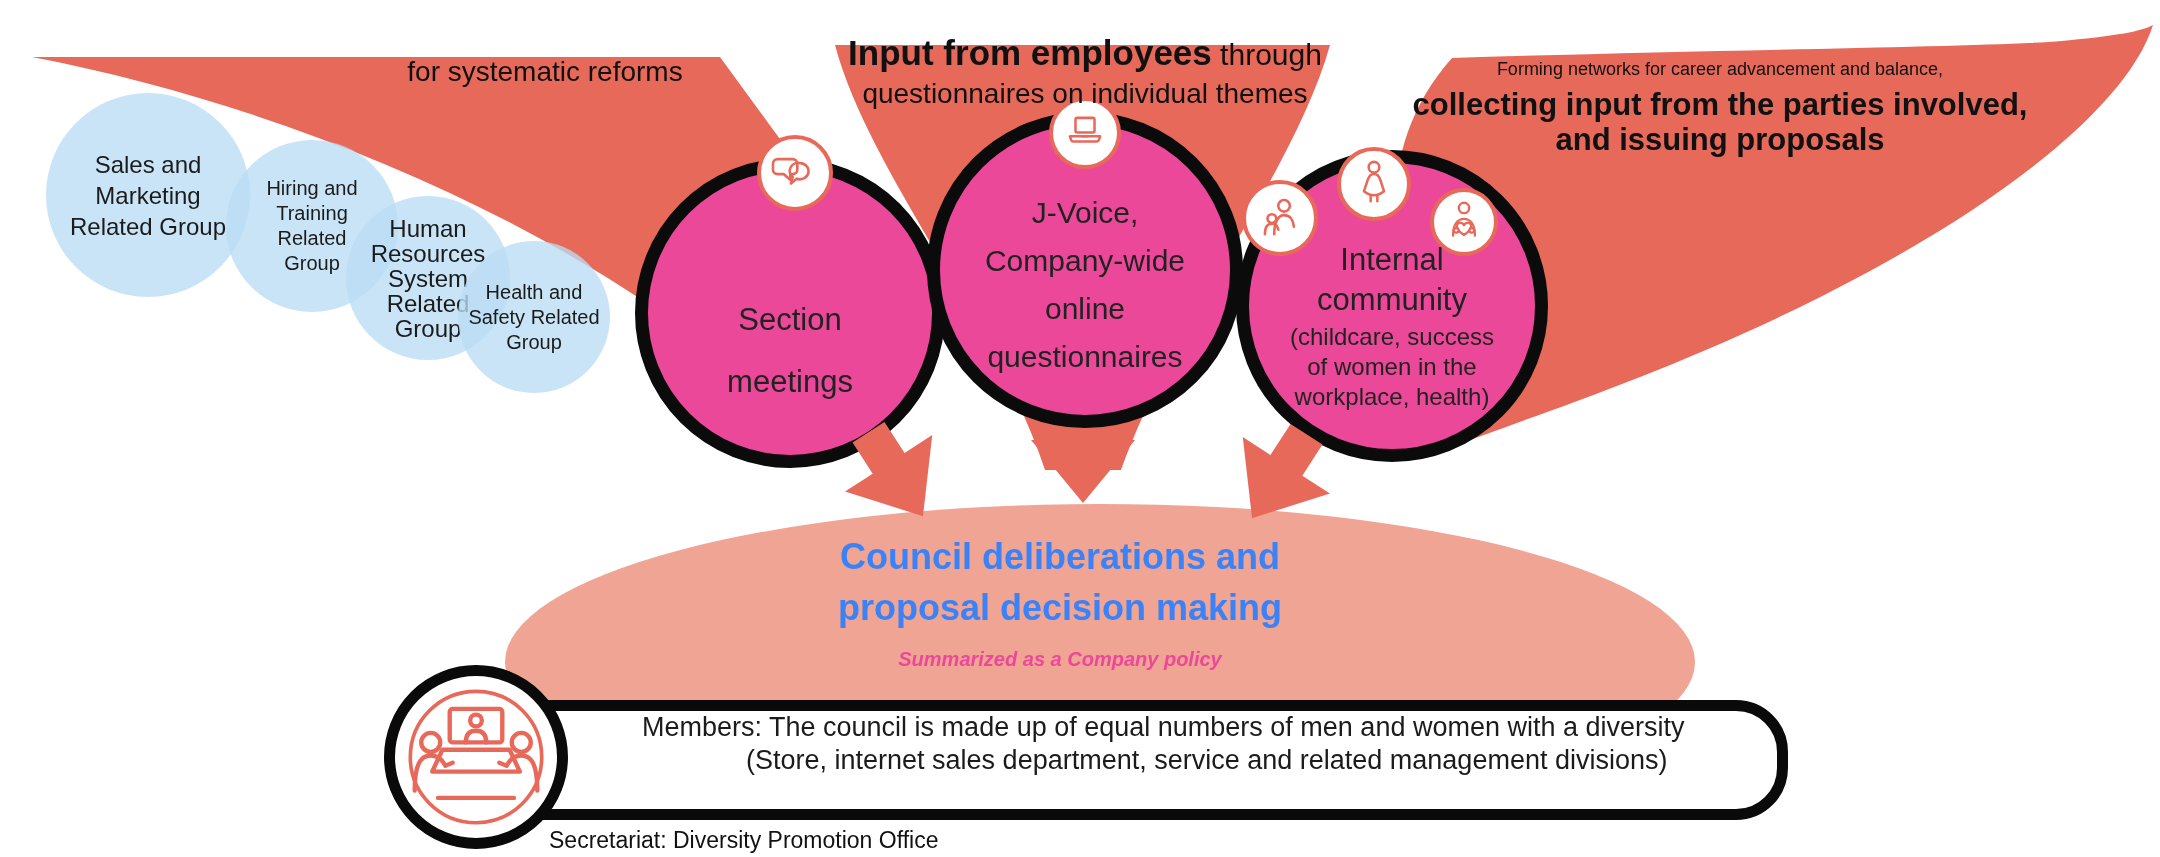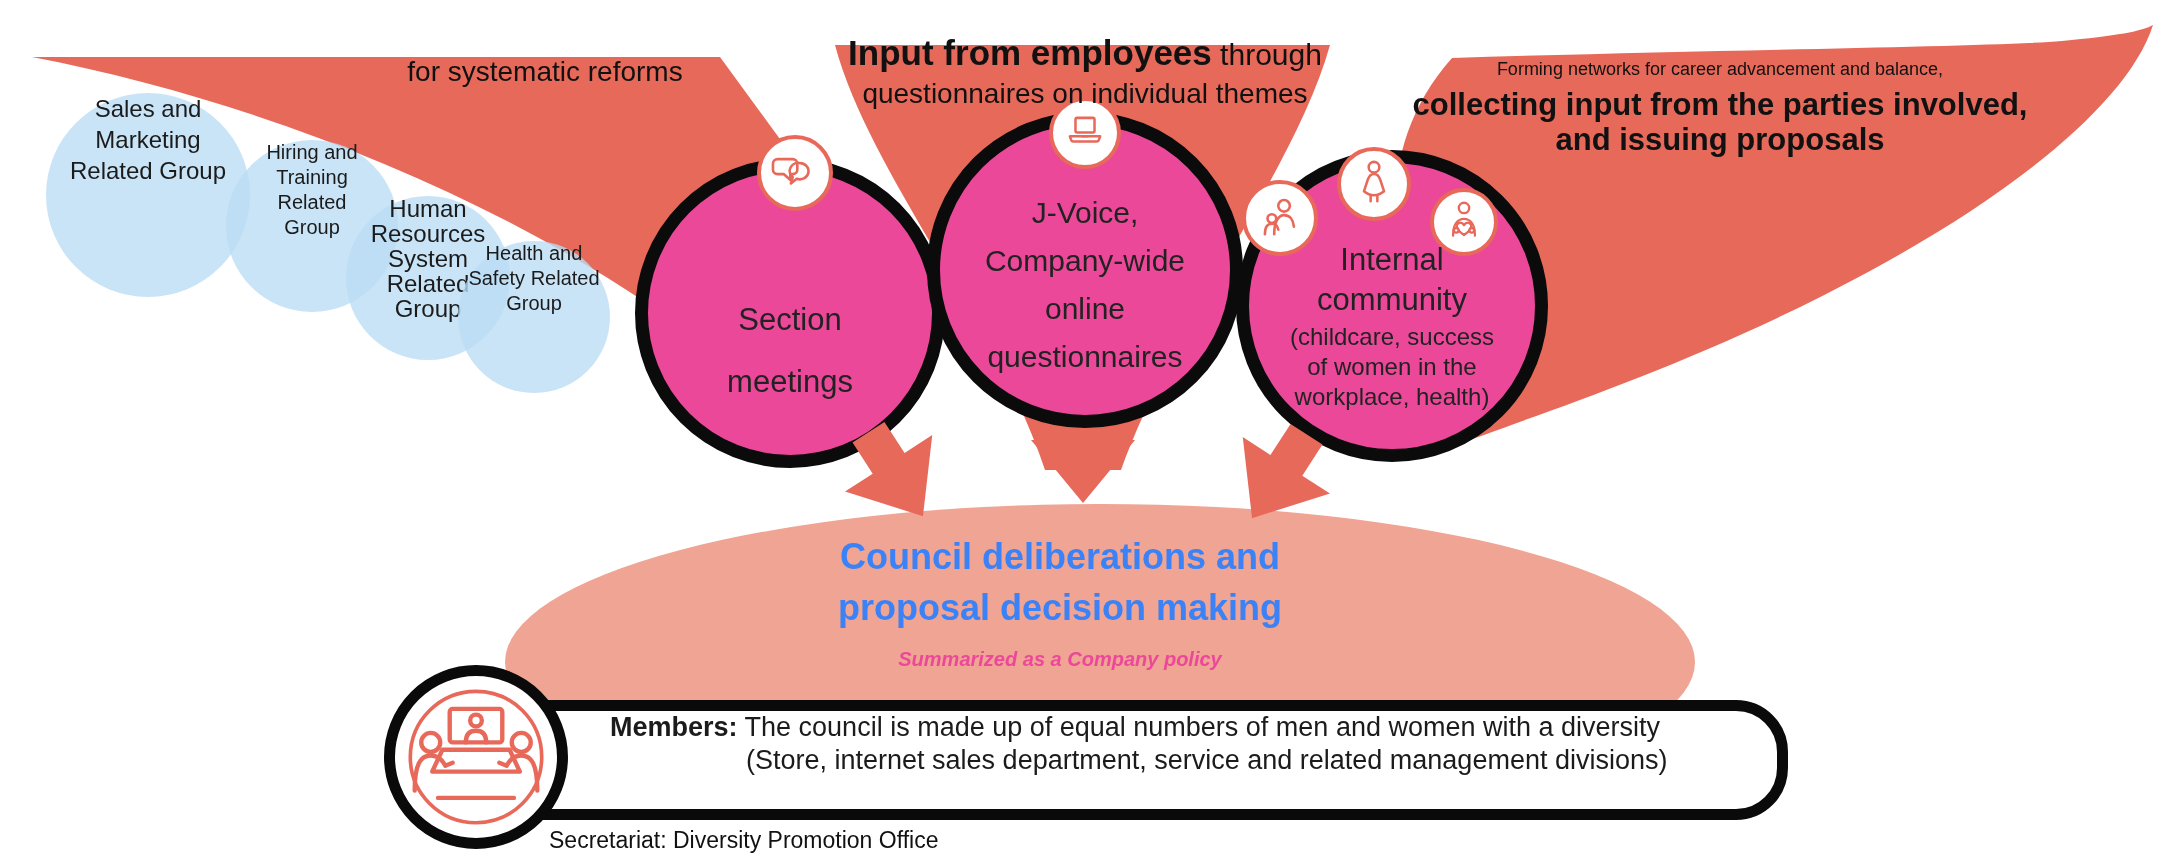--- a/index.html
+++ b/index.html
@@ -4,21 +4,21 @@
 <style>
   html,body{margin:0;padding:0;background:#fff;}
   .stage{position:relative;width:2160px;height:857px;overflow:hidden;background:#fff;
          font-family:"Liberation Sans",sans-serif;color:#131313;}
   svg{display:block;}
   .pre{white-space:pre-line;}
   
   #bg{position:absolute;left:0;top:0;z-index:10;}
   
   .group-circle{position:absolute;z-index:15;border-radius:50%;
-    background:rgba(186,220,243,.78);display:flex;justify-content:center;
+    background:rgba(186,220,243,.78);display:flex;align-items:center;justify-content:center;
     text-align:center;color:#1b1b1b;}
   
   .channel-circle{position:absolute;z-index:30;border-radius:50%;border:13px solid #0b0b0b;
     background:#ec4899;box-sizing:border-box;display:flex;flex-direction:column;align-items:center;
     text-align:center;color:#222;}
   
   .badge{position:absolute;z-index:40;border-radius:50%;border:4px solid #e8695a;background:#fff;
     box-sizing:border-box;display:flex;align-items:center;justify-content:center;}
   
   #arrows{position:absolute;left:0;top:0;z-index:35;}
@@ -152,21 +152,21 @@
 
   <div class="dome-text" style="left:660px;top:531px;width:800px;color:#3b82f6;font-weight:bold;font-size:36px;line-height:51px;">
     <div class="pre"><span>Council deliberations and</span>
 <span>proposal decision making</span></div>
   </div>
   <div class="dome-text" style="left:660px;top:648px;width:800px;color:#ec4899;font-weight:bold;font-size:20px;font-style:italic;">Summarized as a Company policy</div>
 
   <div id="members-box"></div>
   <div id="members-text">
     <div>
-      <span style="font-weight:bold;">Members:</span>
+      <span style="font-weight:normal;margin-left:32px;">Members:</span>
       <span>The council is made up of equal numbers of men and women with a diversity</span>
     </div>
     <div class="cont">(Store, internet sales department, service and related management divisions)</div>
   </div>
 
   <div id="meeting-circle">
     <svg width="146" height="146" viewBox="0 0 100 100" fill="none" stroke="#e8695a" stroke-width="3" stroke-linejoin="round" stroke-linecap="round">
       <circle cx="50" cy="50" r="45" stroke-width="2.5"></circle>
       <rect x="32" y="17" width="36" height="23" rx="2"></rect>
       <circle cx="50" cy="25" r="4"></circle>

